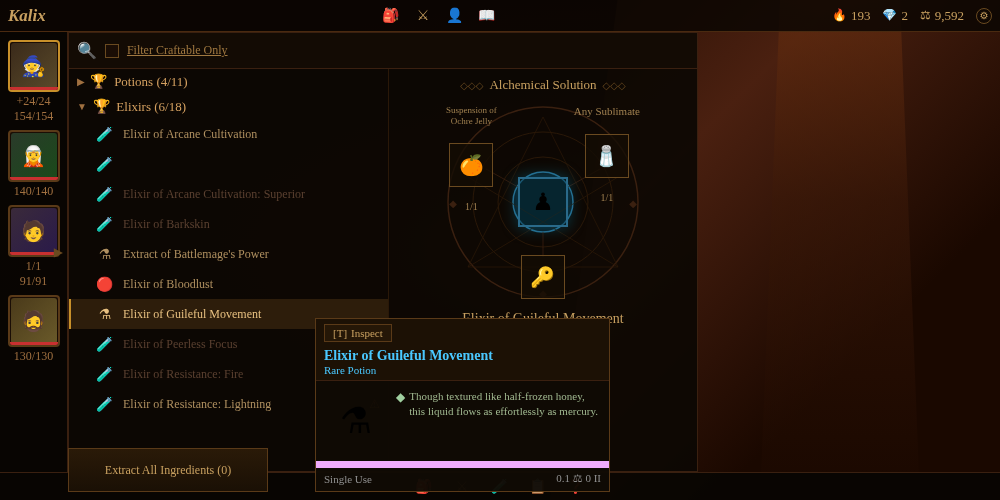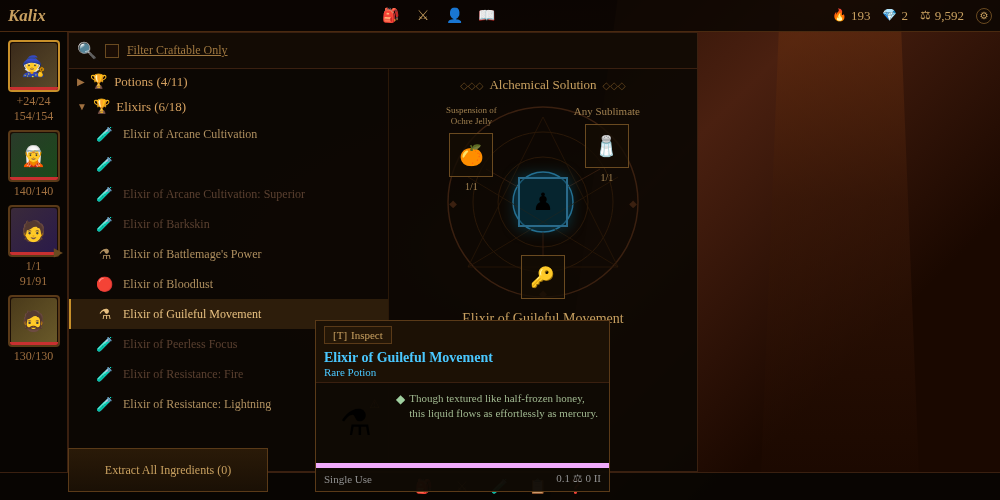--- a/index.html
+++ b/index.html
@@ -306,21 +306,21 @@
     .alchemy-circle-svg {
       position: absolute;
       inset: 0;
     }
 
     .alchemy-slot {
       position: absolute;
       display: flex;
       flex-direction: column;
       align-items: center;
-      gap: 4px;
+      gap: 14px;
     }
     .alchemy-slot-box {
       width: 44px;
       height: 44px;
       border: 1px solid #6a4a20;
       background: rgba(20, 12, 4, 0.8);
       display: flex;
       align-items: center;
       justify-content: center;
       font-size: 20px;
@@ -437,21 +437,21 @@
     .inspect-effect-text {
       color: #a0b890;
       font-size: 11px;
       line-height: 1.4;
     }
     .inspect-footer {
       padding: 4px 8px 6px;
       display: flex;
       align-items: center;
       gap: 12px;
-      border-top: 5px solid #f0abfc;
+      border-top: 7px solid #f0abfc;
     }
     .inspect-use-label {
       color: #909090;
       font-size: 11px;
     }
     .inspect-weight {
       color: #909090;
       font-size: 11px;
       margin-left: auto;
     }
@@ -627,21 +627,21 @@
     <div class="list-item dimmed">
       <div class="item-icon-small">🧪</div>
       <span>Elixir of Arcane Cultivation: Superior</span>
     </div>
     <div class="list-item dimmed">
       <div class="item-icon-small">🧪</div>
       <span>Elixir of Barkskin</span>
     </div>
     <div class="list-item">
       <div class="item-icon-small">⚗</div>
-      <span>Elixir of Battlemage's Power</span>
+      <span>Extract of Battlemage's Power</span>
     </div>
     <div class="list-item">
       <div class="item-icon-small">🔴</div>
       <span>Elixir of Bloodlust</span>
     </div>
     <div class="list-item selected">
       <div class="item-icon-small">⚗</div>
       <span>Elixir of Guileful Movement</span>
     </div>
     <div class="list-item dimmed">

